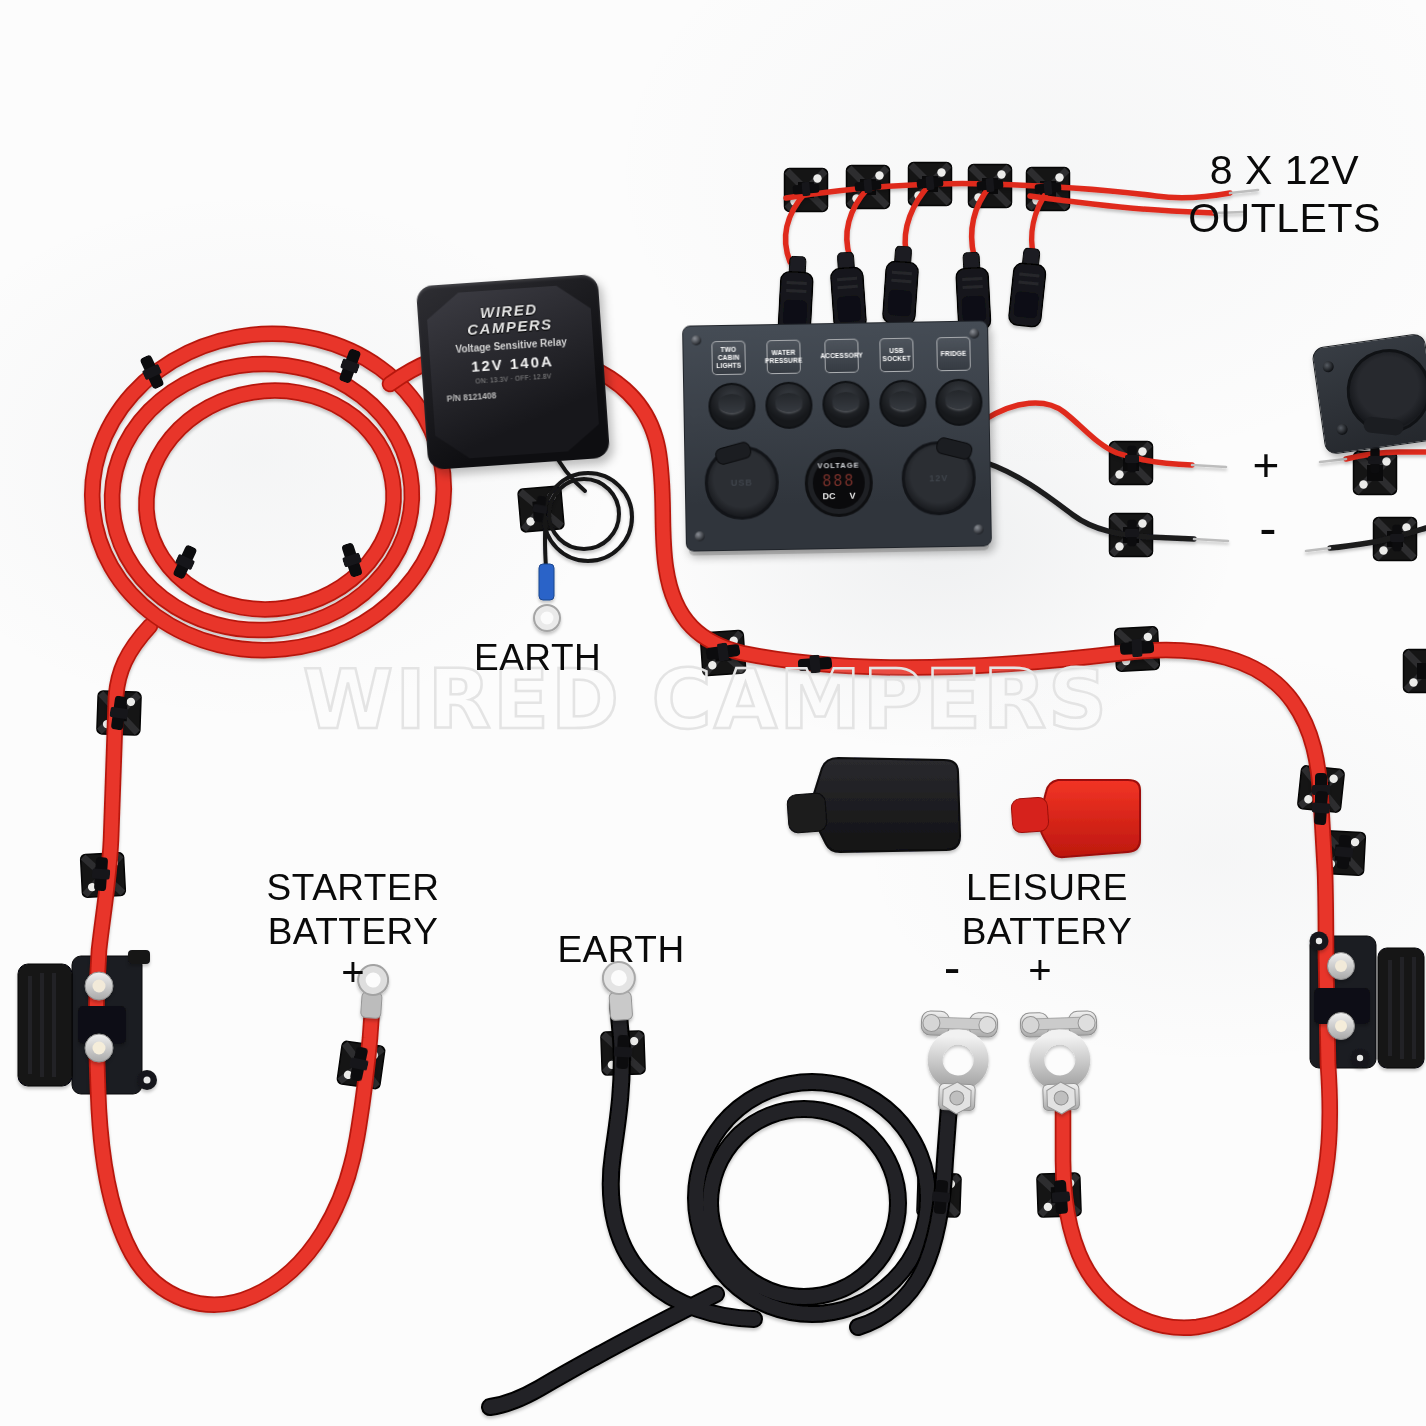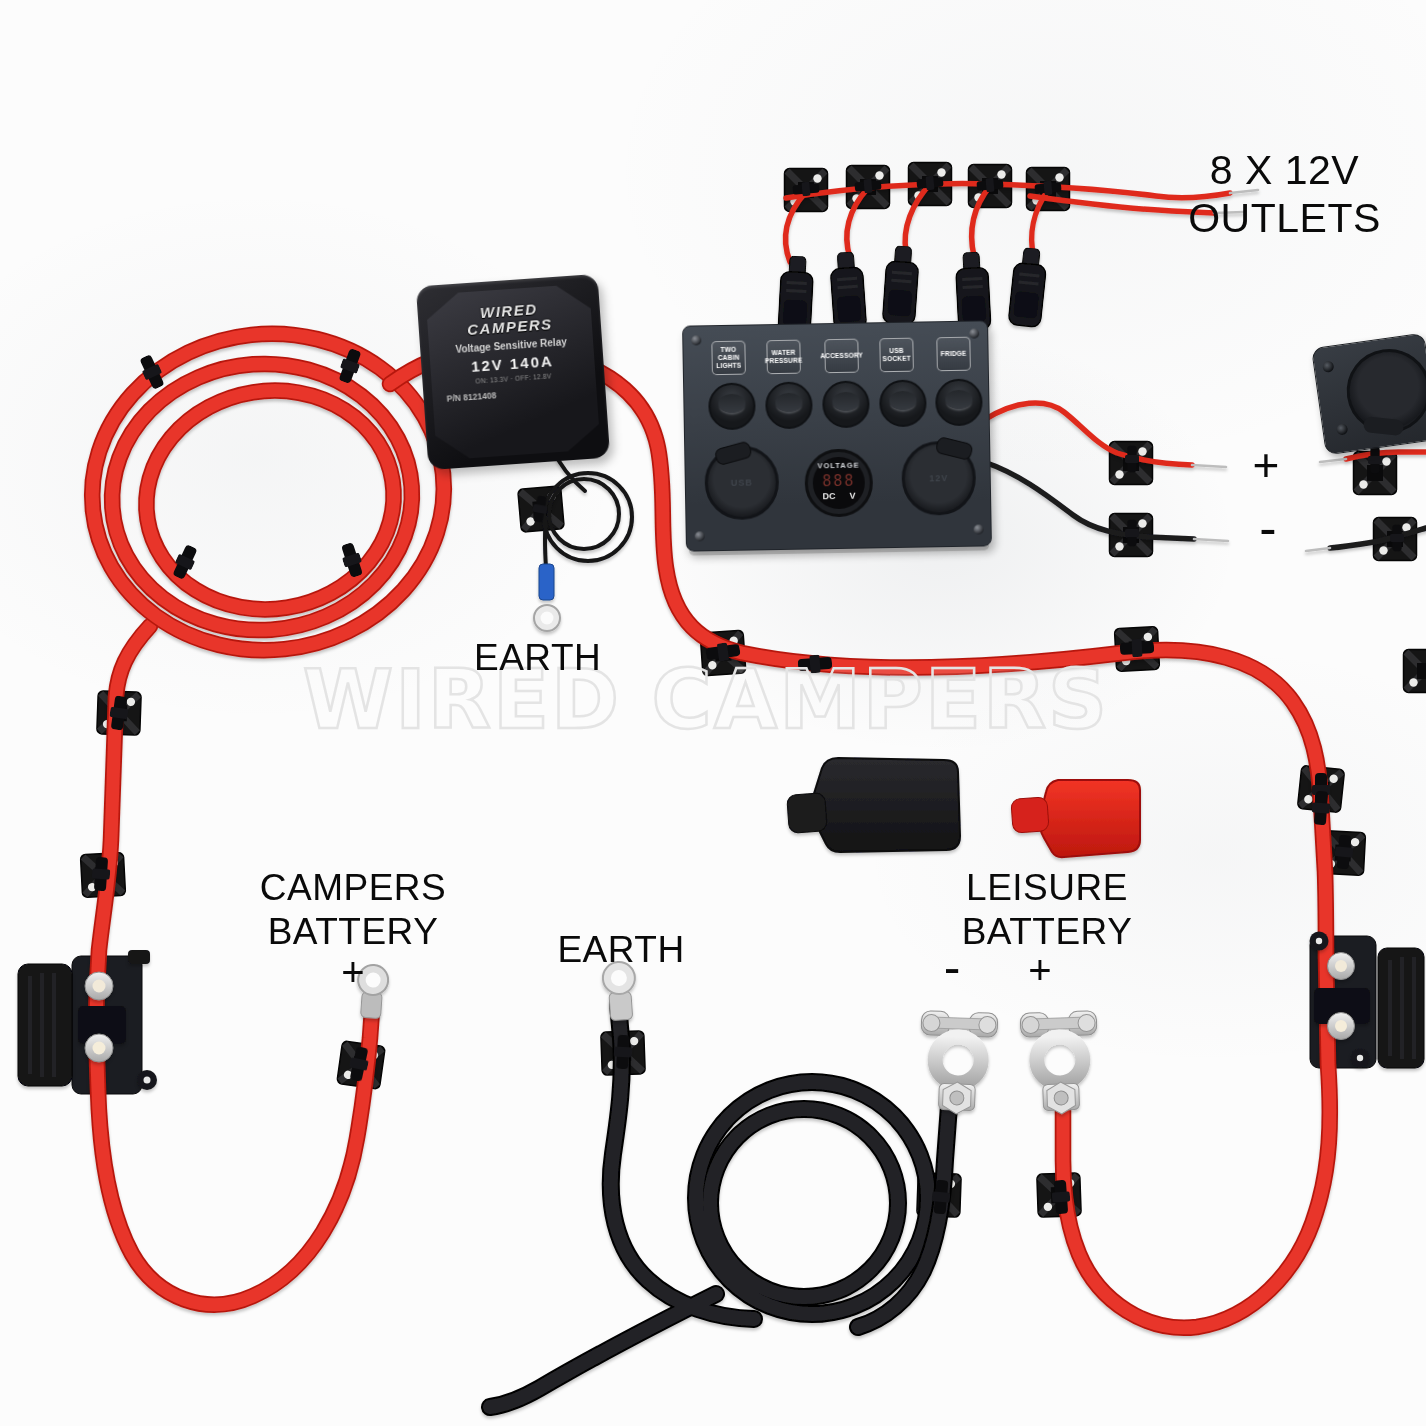--- a/index.html
+++ b/index.html
@@ -362,21 +362,21 @@
 <div class="abs lbl" style="left:1172px;top:146px;width:225px;font-size:41px;z-index:7;">
   <div>8 X 12V</div>
   <div>OUTLETS</div>
 </div>
 <div class="abs pol" style="left:1244px;top:438px;width:44px;font-size:46px;z-index:7;">+</div>
 <div class="abs pol" style="left:1246px;top:498px;width:44px;font-size:52px;z-index:7;">-</div>
 
 <div class="abs lbl" style="left:474px;top:636px;width:126px;font-size:37px;z-index:7;">EARTH</div>
 
 <div class="abs lbl" style="left:258px;top:866px;width:190px;font-size:37px;z-index:7;">
-  <div>CAMPERS</div>
+  <div>STARTER</div>
   <div>BATTERY</div>
 </div>
 <div class="abs pol" style="left:328px;top:950px;width:50px;z-index:7;">+</div>
 
 <div class="abs lbl" style="left:556px;top:928px;width:130px;font-size:37px;z-index:7;">EARTH</div>
 
 <div class="abs lbl" style="left:952px;top:866px;width:190px;font-size:37px;z-index:7;">
   <div>LEISURE</div>
   <div>BATTERY</div>
 </div>

